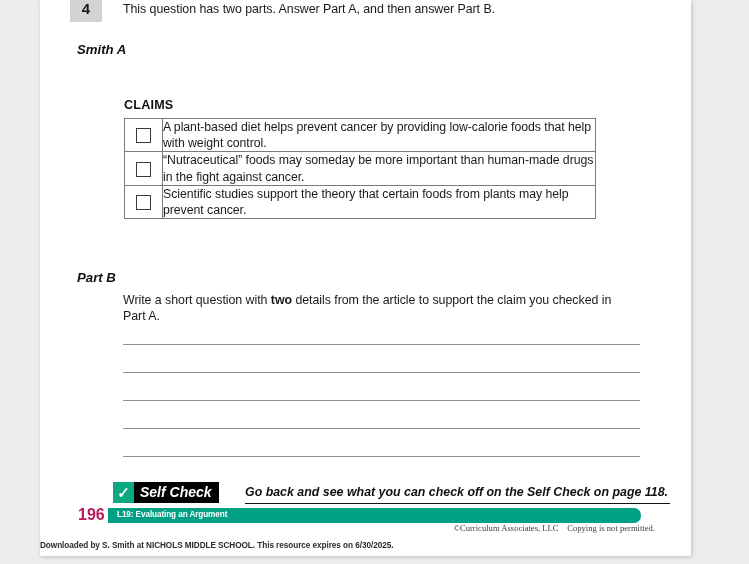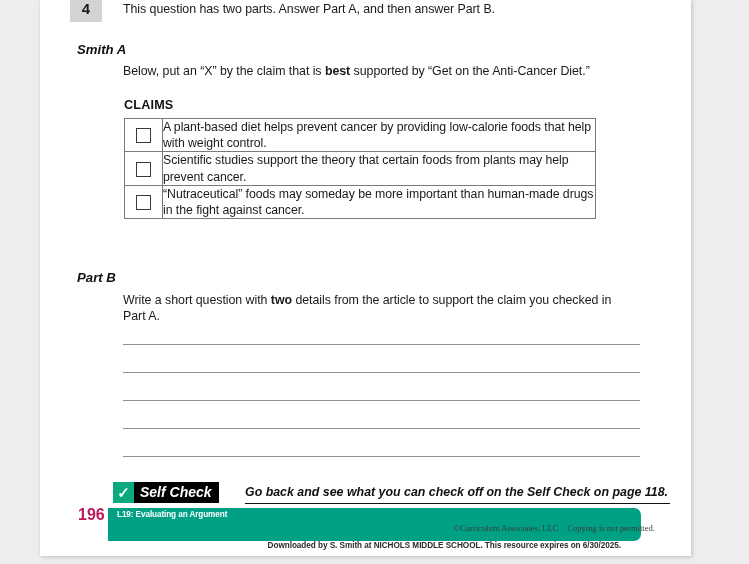--- a/index.html
+++ b/index.html
@@ -179,21 +179,21 @@
     top: 506px;
     font-weight: bold;
     font-size: 16px;
     color: #be185d;
   }
   #lesson-bar {
     position: absolute;
     left: 68px;
     top: 508px;
     width: 533px;
-    height: 33px;
+    height: 15px;
     background: #00a085;
     border-radius: 0 7px 7px 0;
   }
   #lesson-label {
     position: absolute;
     left: 9px;
     top: 2px;
     font-size: 8.2px;
     font-weight: bold;
     color: #ffffff;
@@ -209,63 +209,60 @@
     font-family: "Liberation Serif", serif;
     font-size: 8.6px;
     color: #3c3c3c;
     white-space: pre;
   }
   #download-note {
     position: absolute;
     left: 0;
     top: 541px;
     width: 581px;
-    text-align: right;
+    text-align: left;
     font-size: 8.2px;
     font-weight: bold;
     color: #2b2b2b;
     letter-spacing: -0.05px;
   }
 </style>
 </head>
 <body>
 
 <div id="page">
 
   <div class="q-row">
     <div class="q-num">4</div>
     <div class="q-text">This question has two parts. Answer Part A, and then answer Part B.</div>
   </div>
 
   <div class="part-head" id="partA-head">Smith A</div>
-  <div class="part-body" id="partA-body">
-    <span>Below, put an “X” by the claim that is </span><b>best</b><span> supported by “Get on the Anti-Cancer Diet.”</span>
-  </div>
 
   <div id="claims-title">CLAIMS</div>
 
   <table id="claims-table">
     <tbody>
       <tr>
         <td class="cb-cell">
           <span class="checkbox"></span>
         </td>
         <td class="claim-cell">A plant-based diet helps prevent cancer by providing low-calorie foods that help with weight control.</td>
       </tr>
       <tr>
         <td class="cb-cell">
           <span class="checkbox"></span>
         </td>
-        <td class="claim-cell">Scientific studies support the theory that certain foods from plants may help prevent cancer.</td>
+        <td class="claim-cell">“Nutraceutical” foods may someday be more important than human-made drugs in the fight against cancer.</td>
       </tr>
       <tr>
         <td class="cb-cell">
           <span class="checkbox"></span>
         </td>
-        <td class="claim-cell">“Nutraceutical” foods may someday be more important than human-made drugs in the fight against cancer.</td>
+        <td class="claim-cell">Scientific studies support the theory that certain foods from plants may help prevent cancer.</td>
       </tr>
     </tbody>
   </table>
 
   <div class="part-head" id="partB-head">Part B</div>
   <div class="part-body" id="partB-body">
     <span>Write a short question with </span><b>two</b><span> details from the article to support the claim you checked in Part A.</span>
   </div>
 
   <div class="ans-line" style="top:344px"></div>

